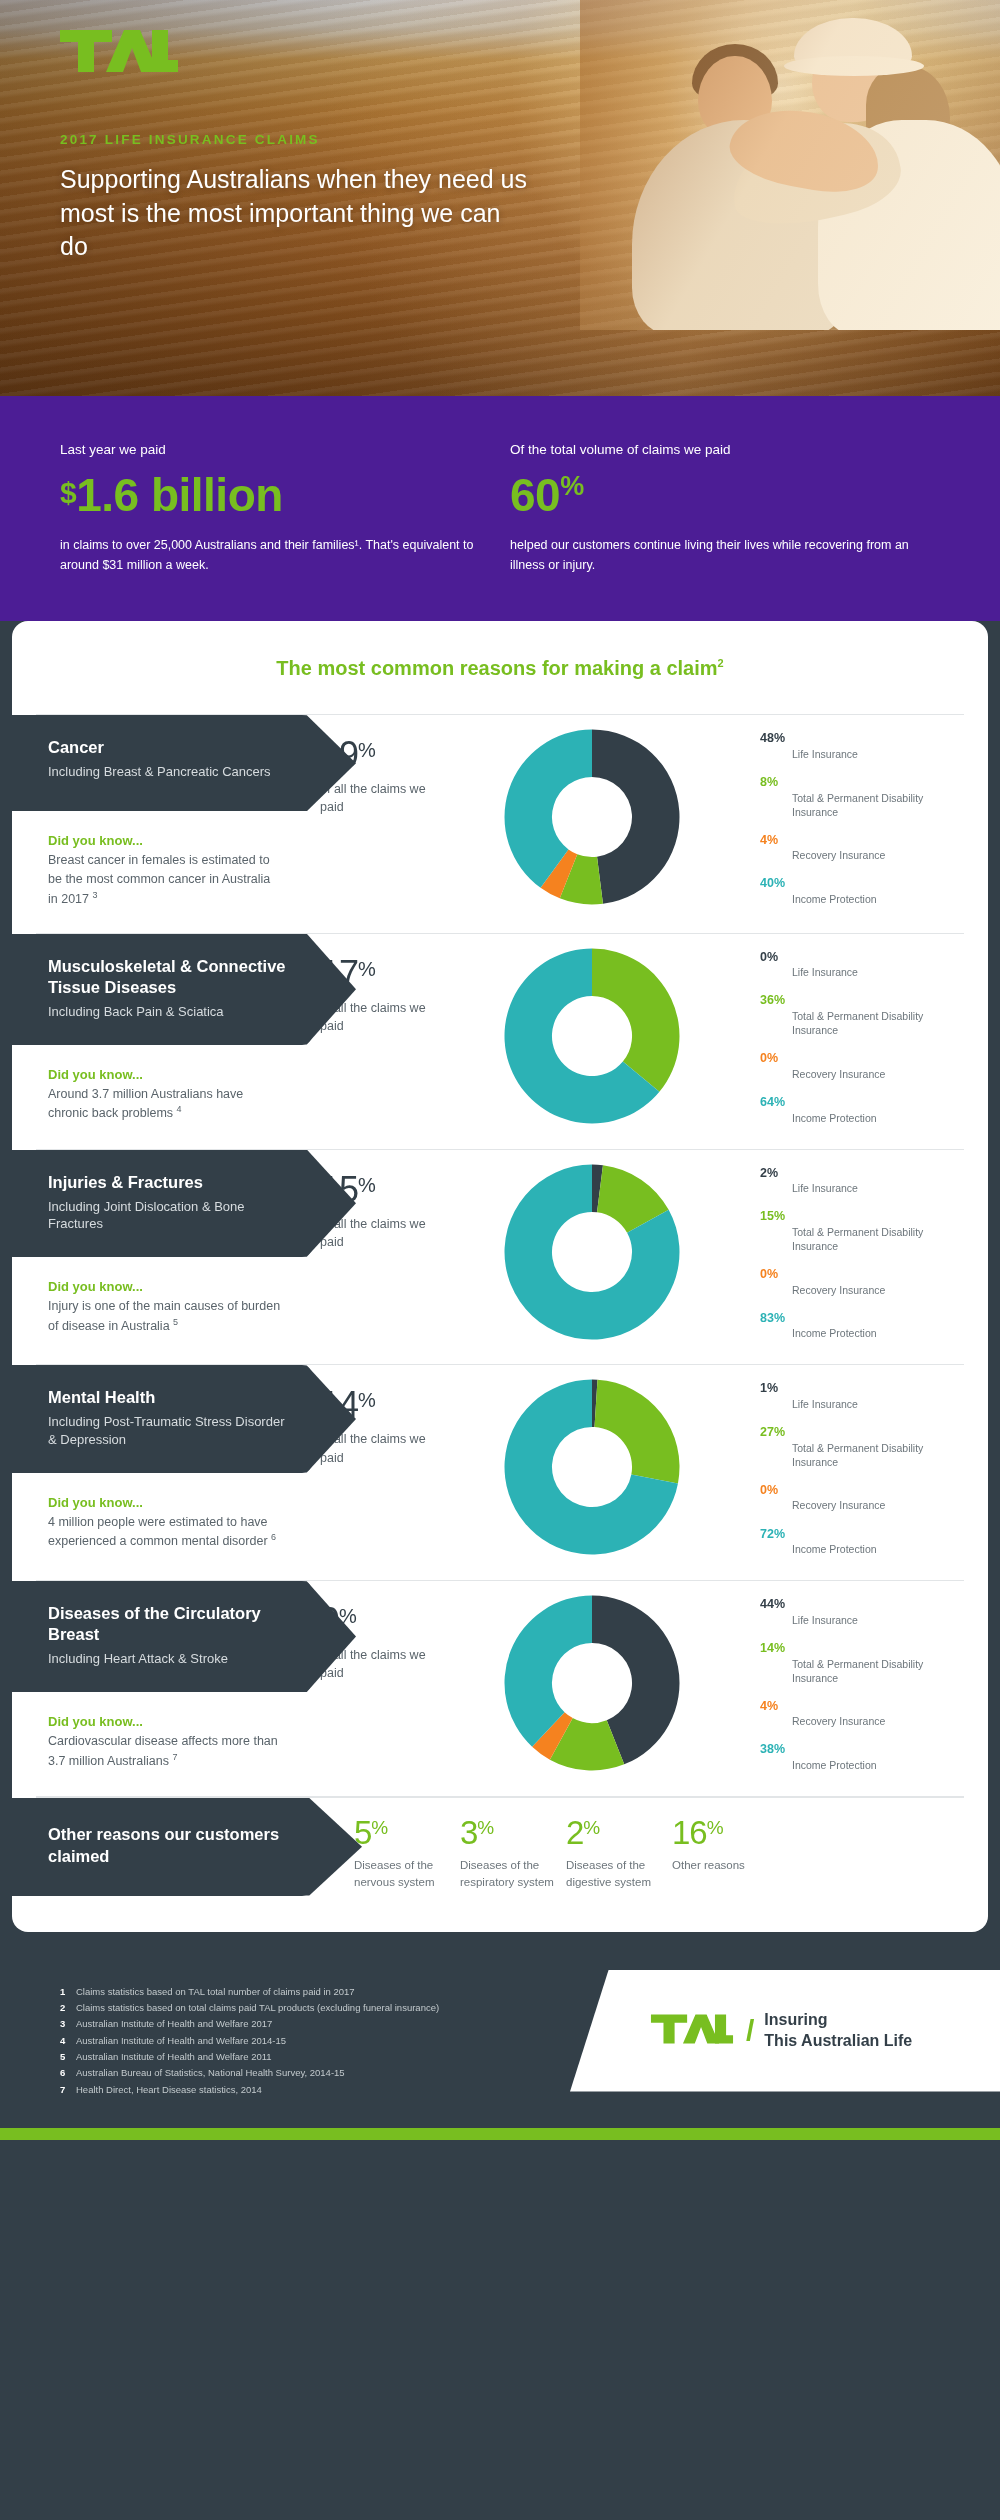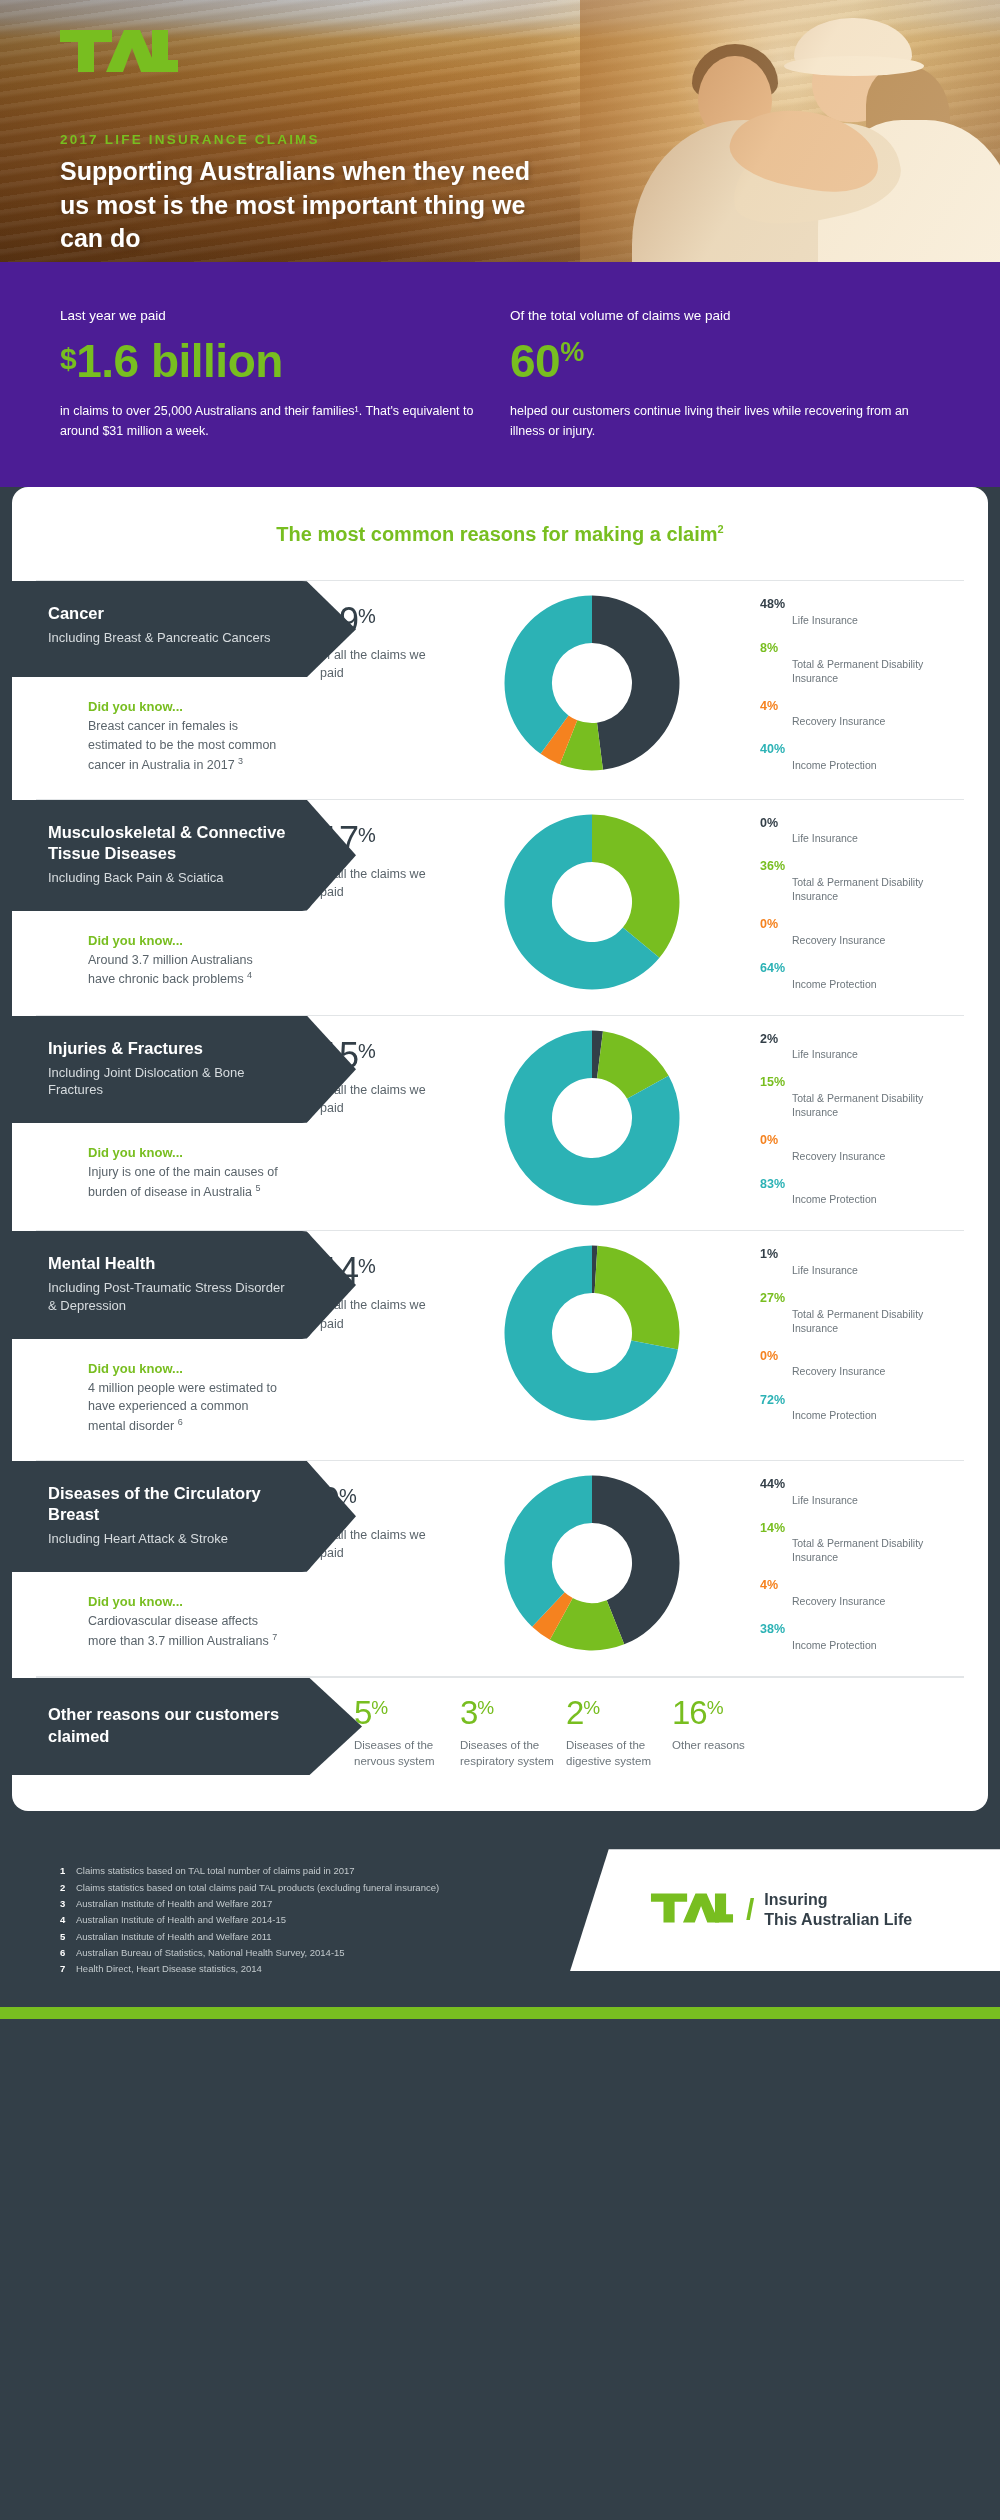--- a/index.html
+++ b/index.html
@@ -8,21 +8,21 @@
     font-family:"Liberation Sans", sans-serif;
     background:#333f48;
     width:1000px;
     position:relative;
   }
 
   
   .hero {
     position:relative;
     width:1000px;
-    height:262px;
+    height:396px;
     overflow:hidden;
     background:#b07a3c;
   }
   .hero-photo {
     position:absolute; inset:0;
     background:
       radial-gradient(circle at 78% 22%, rgba(255,248,225,0.95) 0%, rgba(255,225,160,0.55) 14%, rgba(214,160,92,0.18) 32%, rgba(0,0,0,0) 55%),
       linear-gradient(180deg, #d7d9db 0%, #cfc8b9 7%, #c79a55 15%, #ba8039 28%, #a96c2e 45%, #9a5f28 62%, #86501f 80%, #6d4019 100%);
   }
   .hero-photo:after {
@@ -59,24 +59,24 @@
   .hero-content { position:absolute; left:60px; top:0; z-index:5; width:560px; }
   .tal-logo { margin-top:28px; display:inline-block; }
   .eyebrow {
     margin-top:54px;
     color:#78be20;
     font-size:13.5px;
     font-weight:bold;
     letter-spacing:2.2px;
   }
   .hero-head {
-    margin-top:8px;
+    margin-top:16px;
     color:#fff;
     font-size:25px;
-    font-weight:700;
+    font-weight:400;
     line-height:1.34;
     text-shadow:0 1px 6px rgba(50,25,0,.45);
     max-width:470px;
   }
 
   
   .stats {
     background:#4c1d95;
     padding:44px 60px 46px 60px;
     display:flex;
@@ -135,21 +135,21 @@
     content:"";
     position:absolute;
     right:-44px; top:0; bottom:0;
     width:60px;
     background:#333f48;
     clip-path:polygon(0 0, 18% 0, 100% 50%, 18% 100%, 0 100%);
   }
   .tag-title { font-size:16.5px; font-weight:bold; line-height:1.28; }
   .tag-sub { font-size:13px; color:#d7dcdf; margin-top:5px; line-height:1.35; }
 
-  .dyk { padding:22px 30px 24px 36px;margin-left:40px; }
+  .dyk { padding:22px 30px 24px 36px; }
   .dyk-head { color:#78be20; font-weight:bold; font-size:13px; margin-bottom:3px; }
   .dyk-body { color:#5a646b; font-size:12.5px; line-height:1.5; }
   .dyk-body sup { font-size:9px; }
 
   .card-mid {
     width:130px;
     padding-top:22px;
     padding-left:8px;
   }
   .big-pct {

